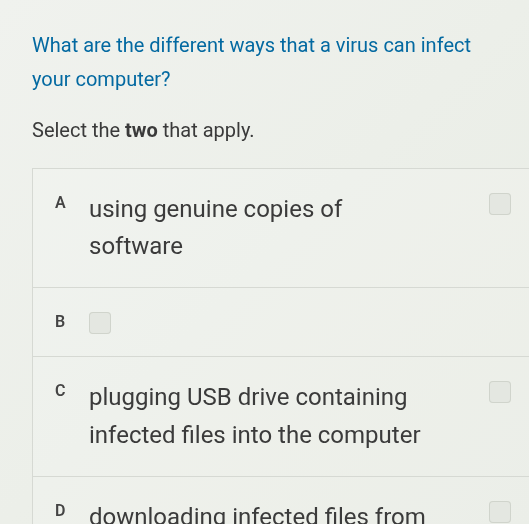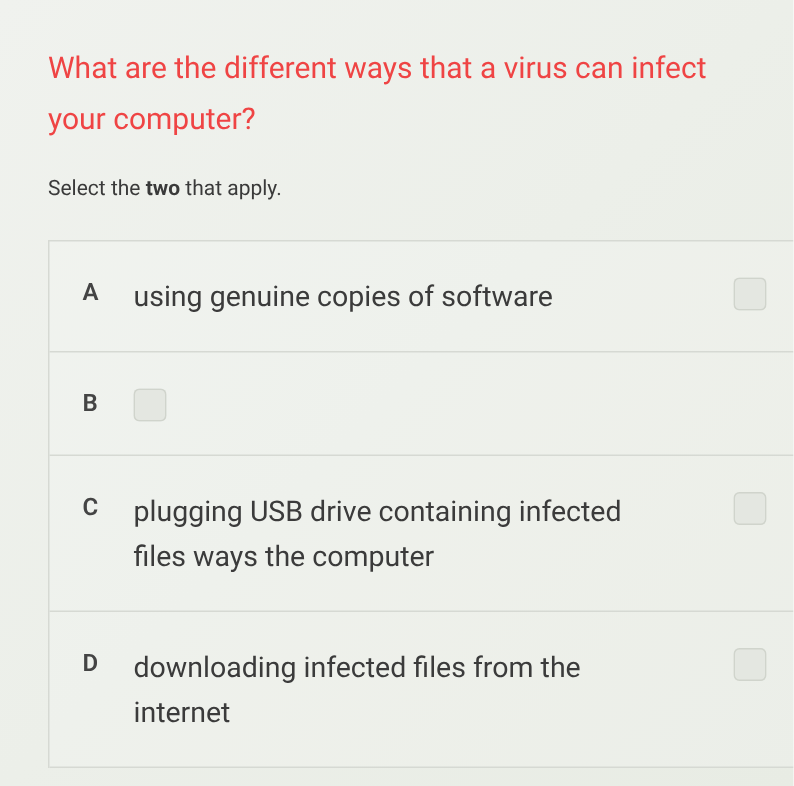--- a/index.html
+++ b/index.html
@@ -7,26 +7,26 @@
   body {
     font-family: -apple-system, BlinkMacSystemFont, 'Segoe UI', Roboto, sans-serif;
     background: linear-gradient(135deg, #f0f2ee 0%, #e8ece4 100%);
     color: #2a2a2a;
     padding: 28px 0 0 32px;
     overflow: hidden;
   }
   .question-text {
     font-size: 20px;
     line-height: 1.7;
-    color: #ef4444;
+    color: #0369a1;
     padding-right: 40px;
     margin-bottom: 22px;
   }
   .instruction {
-    font-size: 14px;
+    font-size: 20px;
     color: #3a3a3a;
     margin-bottom: 26px;
   }
   .instruction b { font-weight: 700; }
   .options {
     border: 1px solid #d6d9d3;
     border-right: none;
     border-bottom: none;
     background: rgba(255,255,255,0.15);
   }
@@ -39,21 +39,21 @@
     position: relative;
   }
   .option-letter {
     font-size: 16px;
     font-weight: 600;
     color: #444;
     flex: 0 0 18px;
     padding-top: 2px;
   }
   .option-text {
-    font-size: 19px;
+    font-size: 24px;
     line-height: 1.55;
     color: #3b3b3b;
     flex: 1;
     padding-right: 36px;
   }
   .checkbox {
     width: 22px;
     height: 22px;
     border-radius: 4px;
     background: #e4e7e1;
@@ -79,21 +79,21 @@
     <div class="checkbox"></div>
   </div>
 
   <div class="option-row">
     <div class="option-letter">B</div>
     <div class="checkbox"></div>
   </div>
 
   <div class="option-row">
     <div class="option-letter">C</div>
-    <div class="option-text">plugging USB drive containing infected files ways the computer</div>
+    <div class="option-text">plugging USB drive containing infected files into the computer</div>
     <div class="checkbox"></div>
   </div>
 
   <div class="option-row">
     <div class="option-letter">D</div>
     <div class="option-text">downloading infected files from the internet</div>
     <div class="checkbox"></div>
   </div>
 
 </div>

